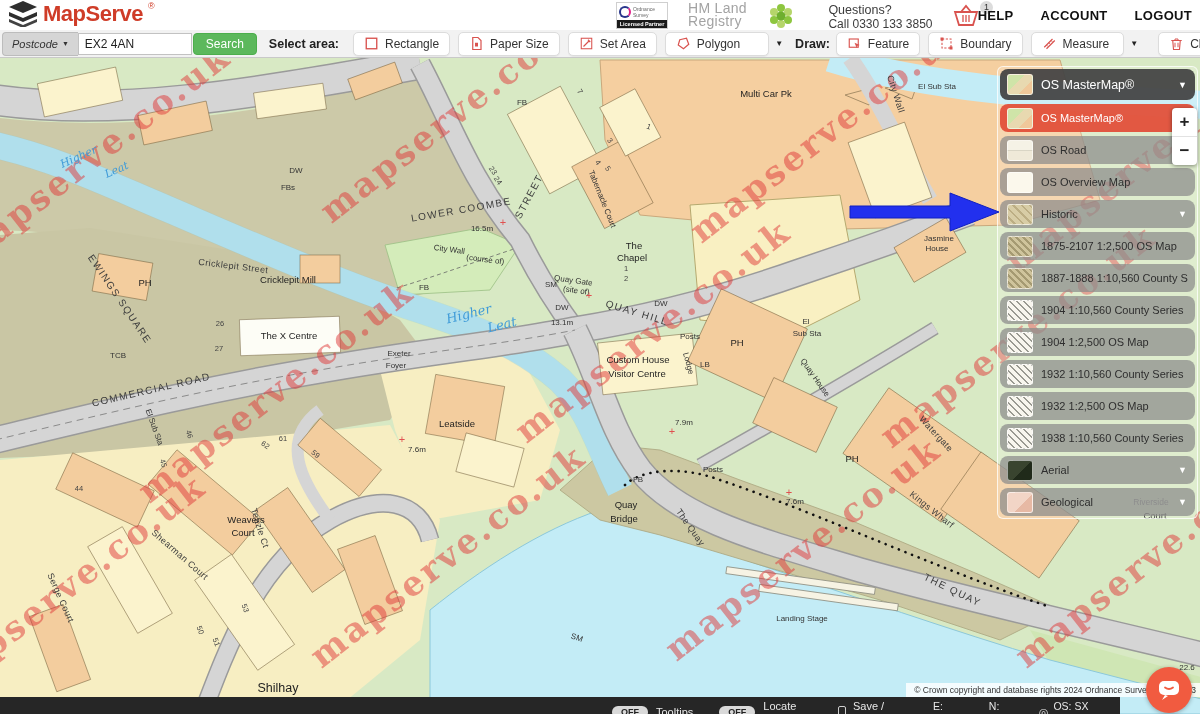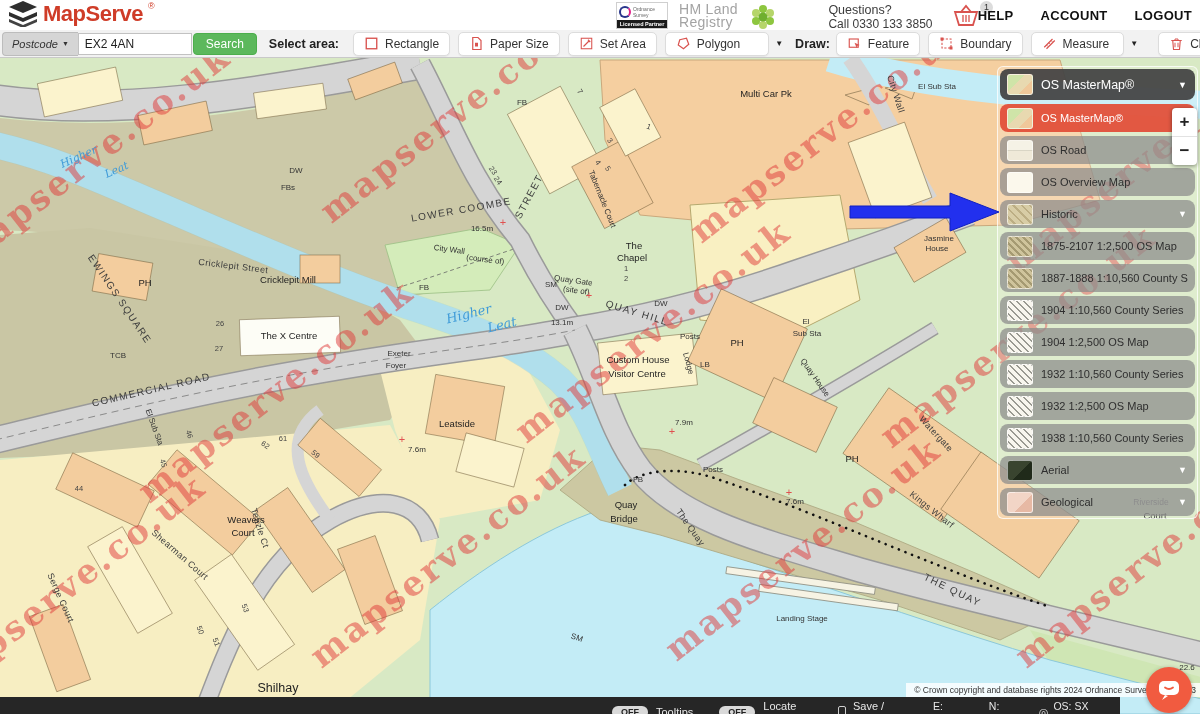--- a/index.html
+++ b/index.html
@@ -4,21 +4,21 @@
 <style>
   html,body{margin:0;padding:0;}
   body{width:1200px;height:714px;overflow:hidden;position:relative;
        font-family:"Liberation Sans",sans-serif;background:#fff;}
 
   
   .hdr{position:absolute;left:0;top:0;width:1200px;height:30px;background:#fff;z-index:60;}
   .brand{position:absolute;left:8px;top:1px;display:flex;align-items:center;gap:5px;}
   .brand-name{font-size:22px;font-weight:bold;color:#cf3c28;letter-spacing:-.5px;}
   .brand-reg{font-size:9px;color:#cf3c28;vertical-align:super;position:relative;top:-8px;}
-  .partner{position:absolute;left:616px;top:2px;display:flex;align-items:center;gap:11px;}
+  .partner{position:absolute;left:616px;top:2px;display:flex;gap:20px;}
   .os-badge{width:50px;height:25px;background:#fff;border:1px solid #cfcfcf;font-size:5px;
             display:flex;flex-direction:column;overflow:hidden;}
   .os-badge-top{flex:1;display:flex;align-items:center;gap:2px;padding-left:2px;color:#666;}
   .os-badge-bot{background:#1b1b1b;color:#fff;text-align:center;font-size:5.5px;line-height:8px;font-weight:bold;}
   .os-mark{width:12px;height:12px;border-radius:50%;border:2px solid #27348b;border-right-color:#e0218a;box-sizing:border-box;}
   .hm{color:#a3a3a3;font-size:14px;line-height:13px;letter-spacing:.3px;}
   .questions{position:absolute;left:780px;top:3px;width:160px;text-align:center;color:#3c3c3c;}
   .q1{font-size:12.5px;}
   .q2{font-size:12px;margin-left:41px;}
   .q2 small{font-size:9.5px;color:#555;}

